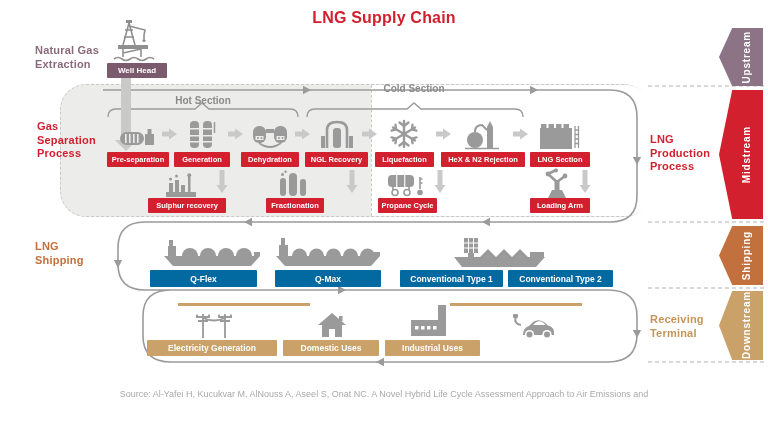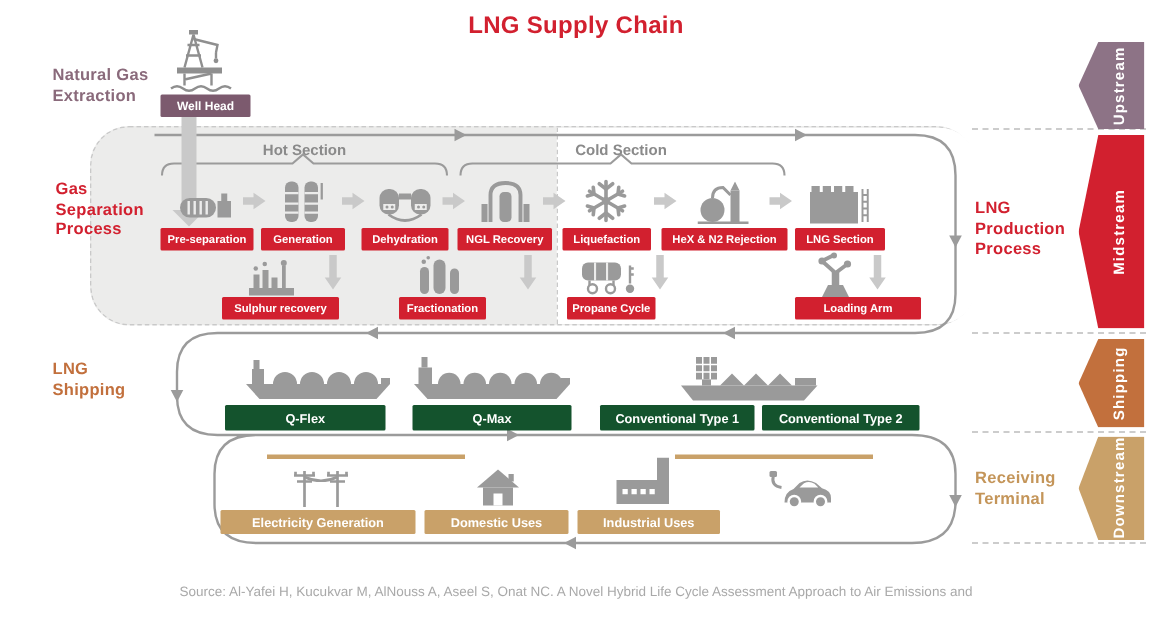--- a/index.html
+++ b/index.html
@@ -17,21 +17,21 @@
   .page-title{left:0;top:9px;width:768px;text-align:center;color:#D2202F;
               font-size:16px;font-weight:bold;letter-spacing:.2px;}
   .side-label{font-weight:bold;font-size:11px;line-height:13.5px;letter-spacing:.2px;}
   .lbl-mauve{color:#8A6A7B;} .lbl-red{color:#D2202F;} .lbl-orange{color:#C2703D;} .lbl-tan{color:#C49559;}
   .section-head{color:#8A8A8A;font-size:10px;font-weight:bold;text-align:center;}
   
   .box{display:flex;align-items:center;justify-content:center;color:#fff;font-weight:bold;
        text-align:center;border-radius:1px;box-sizing:border-box;white-space:nowrap;}
   .red-box{background:#D2202F;height:15px;font-size:7.5px;}
   .mauve-box{background:#7C5A6E;height:15px;font-size:8px;}
-  .orange-box{background:#14532d;height:17px;font-size:8.5px;}
+  .orange-box{background:#0369a1;height:17px;font-size:8.5px;}
   .tan-box{background:#C9A169;height:16px;font-size:8.5px;}
   
   .regas-title{color:#C49559;font-weight:bold;font-size:11px;text-align:center;}
   .regas-line{height:2.5px;background:#C9A169;}
   
   .ribbon{left:719px;width:44px;display:flex;align-items:center;justify-content:center;
           clip-path:polygon(100% 0,100% 100%,30% 100%,0 50%,30% 0);z-index:2;}
   .ribbon span{writing-mode:vertical-rl;transform:rotate(180deg);color:#fff;font-weight:bold;
           font-size:10px;letter-spacing:.8px;margin-left:11px;}
   .rb-up{background:#8D7386;} .rb-mid{background:#D2202F;} .rb-ship{background:#C2703D;} .rb-down{background:#C9A169;}
@@ -100,21 +100,21 @@
       </g>
       <rect x="16" y="0" width="6" height="3" fill="#8F8F8F"></rect>
       <rect x="8" y="25" width="30" height="4" fill="#8F8F8F"></rect>
       <circle cx="34" cy="20.5" r="1.6" fill="#8F8F8F"></circle>
     </svg>
   </div>
   <div class="abs box mauve-box z2" style="left:107px;top:63px;width:60px;">Well Head</div>
 
   <div class="abs side-label lbl-red z2" style="left:37px;top:120px;width:72px;">Gas Separation Process</div>
   <div class="abs section-head z2" style="left:153px;top:95px;width:100px;">Hot Section</div>
-  <div class="abs section-head z2" style="left:364px;top:95px;width:100px;">Cold Section</div>
+  <div class="abs section-head z2" style="left:364px;top:83px;width:100px;">Cold Section</div>
 
   <div class="abs icon z2" style="left:120px;top:124px;">
     <svg width="36" height="26" viewBox="0 0 36 26">
       <rect x="0" y="8" width="24" height="13" rx="6.5" fill="#9A9A9A"></rect>
       <g fill="#ECECEB">
           <rect x="5" y="10" width="1.6" height="9"></rect>
           <rect x="9" y="10" width="1.6" height="9"></rect>
           <rect x="13" y="10" width="1.6" height="9"></rect>
           <rect x="17" y="10" width="1.6" height="9"></rect>
         </g>
@@ -252,21 +252,21 @@
       </g>
       <circle cx="8" cy="6" r="2.4" fill="#9A9A9A"></circle>
       <circle cx="16" cy="2.4" r="2" fill="#9A9A9A"></circle>
       <circle cx="25" cy="8" r="2.4" fill="#9A9A9A"></circle>
     </svg>
   </div>
 
   <div class="abs box red-box z2" style="left:148px;top:198px;width:78px;">Sulphur recovery</div>
   <div class="abs box red-box z2" style="left:266px;top:198px;width:58px;">Fractionation</div>
   <div class="abs box red-box z2" style="left:378px;top:198px;width:59px;">Propane Cycle</div>
-  <div class="abs box red-box z2" style="left:530px;top:198px;width:84px;">Loading Arm</div>
+  <div class="abs box red-box z2" style="left:530px;top:198px;width:60px;">Loading Arm</div>
 
   <div class="abs side-label lbl-orange z2" style="left:35px;top:240px;width:72px;">LNG Shipping</div>
 
   <div class="abs side-label lbl-red z2" style="left:650px;top:133px;width:72px;">LNG Production Process</div>
   <div class="abs icon z2" style="left:162px;top:235px;">
     <svg width="100" height="33" viewBox="0 0 100 33">
       <path d="M2,21 H98 L89,31 H11 Z" fill="#9A9A9A"></path>
       <rect x="92" y="17" width="6" height="4" fill="#9A9A9A"></rect>
       <g fill="#9A9A9A">
         <path d="M20,21 a8,8 0 0 1 16,0 Z"></path>

